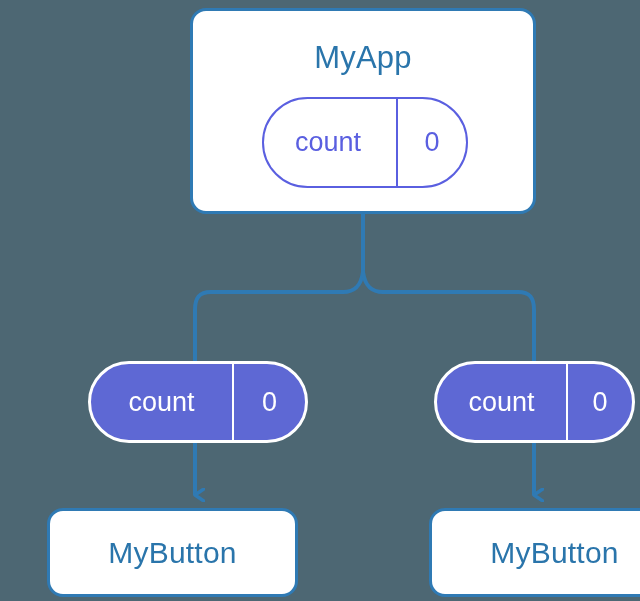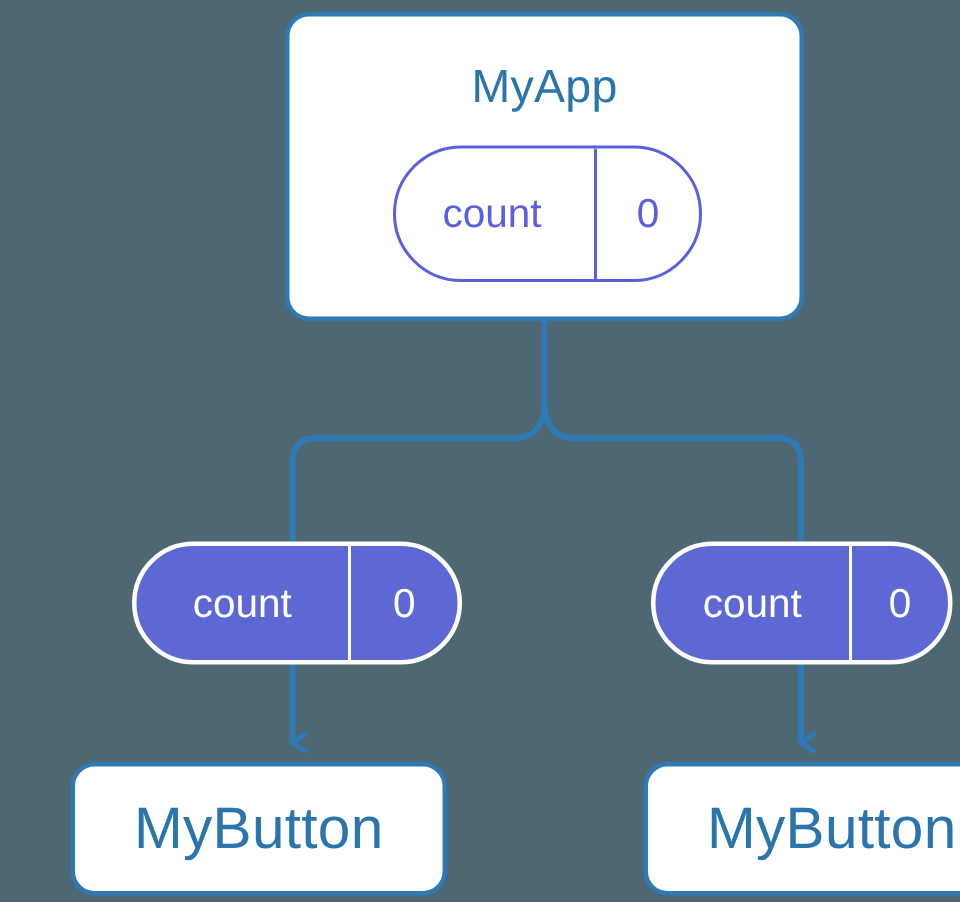--- a/index.html
+++ b/index.html
@@ -63,21 +63,21 @@
   .button-node {
     top: 508px;
     width: 251px;
     height: 89px;
     justify-content: center;
   }
   #button-node-left  { left: 4px; }
   #button-node-right { left: 386px; }
   .button-label {
     color: #2a75ab;
-    font-size: 39px;
+    font-size: 30px;
     line-height: 33px;
     letter-spacing: 0.2px;
   }
 
   
   .pill {
     position: absolute;
     box-sizing: border-box;
     display: flex;
     align-items: stretch;

